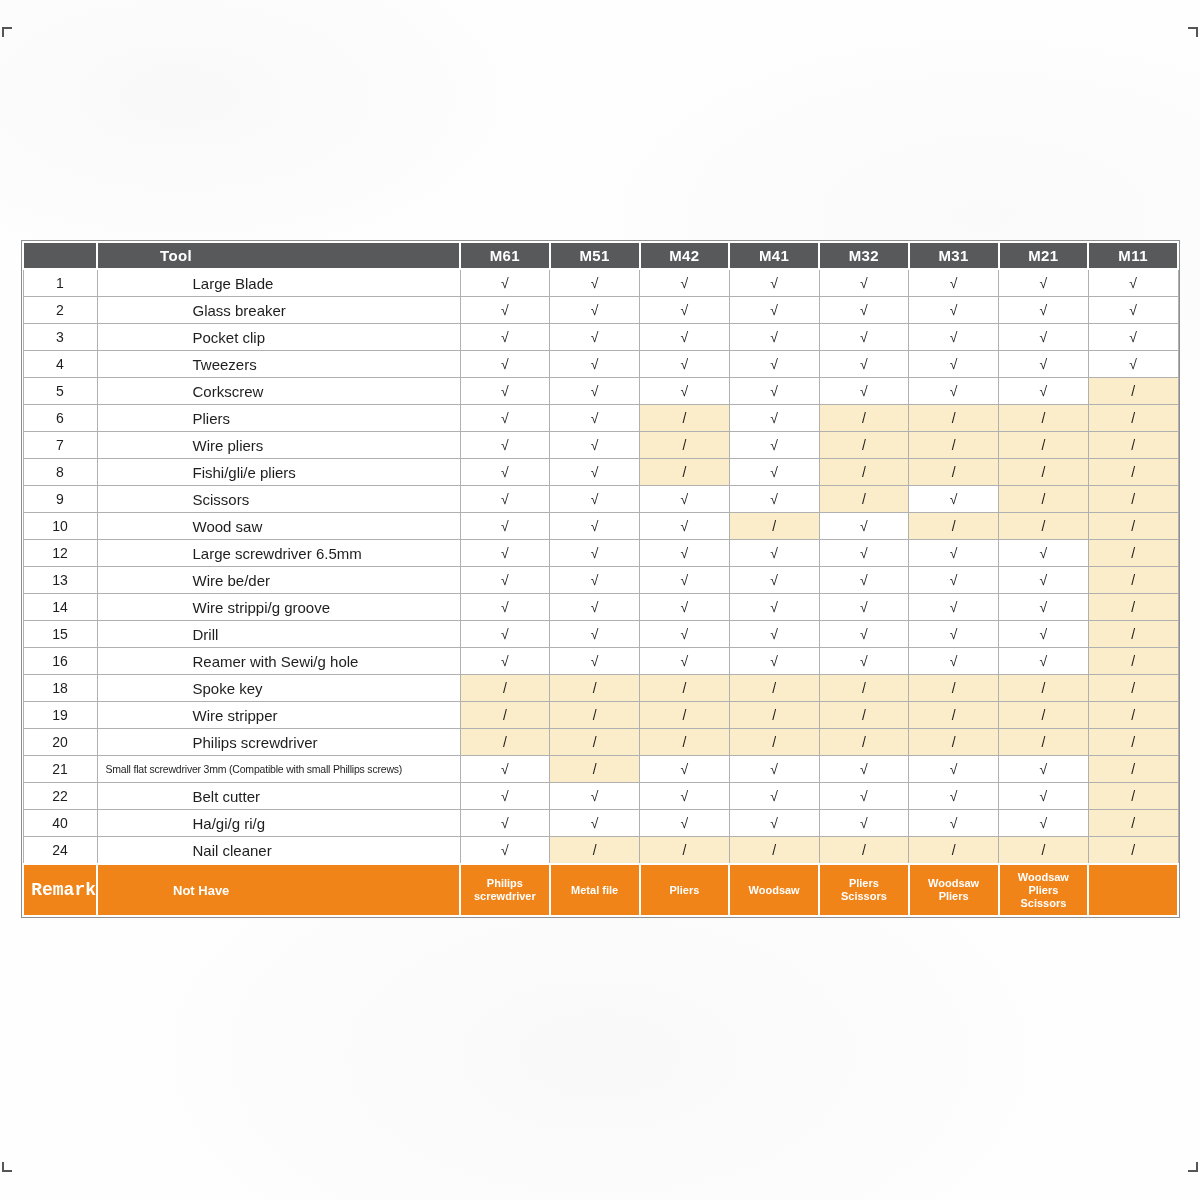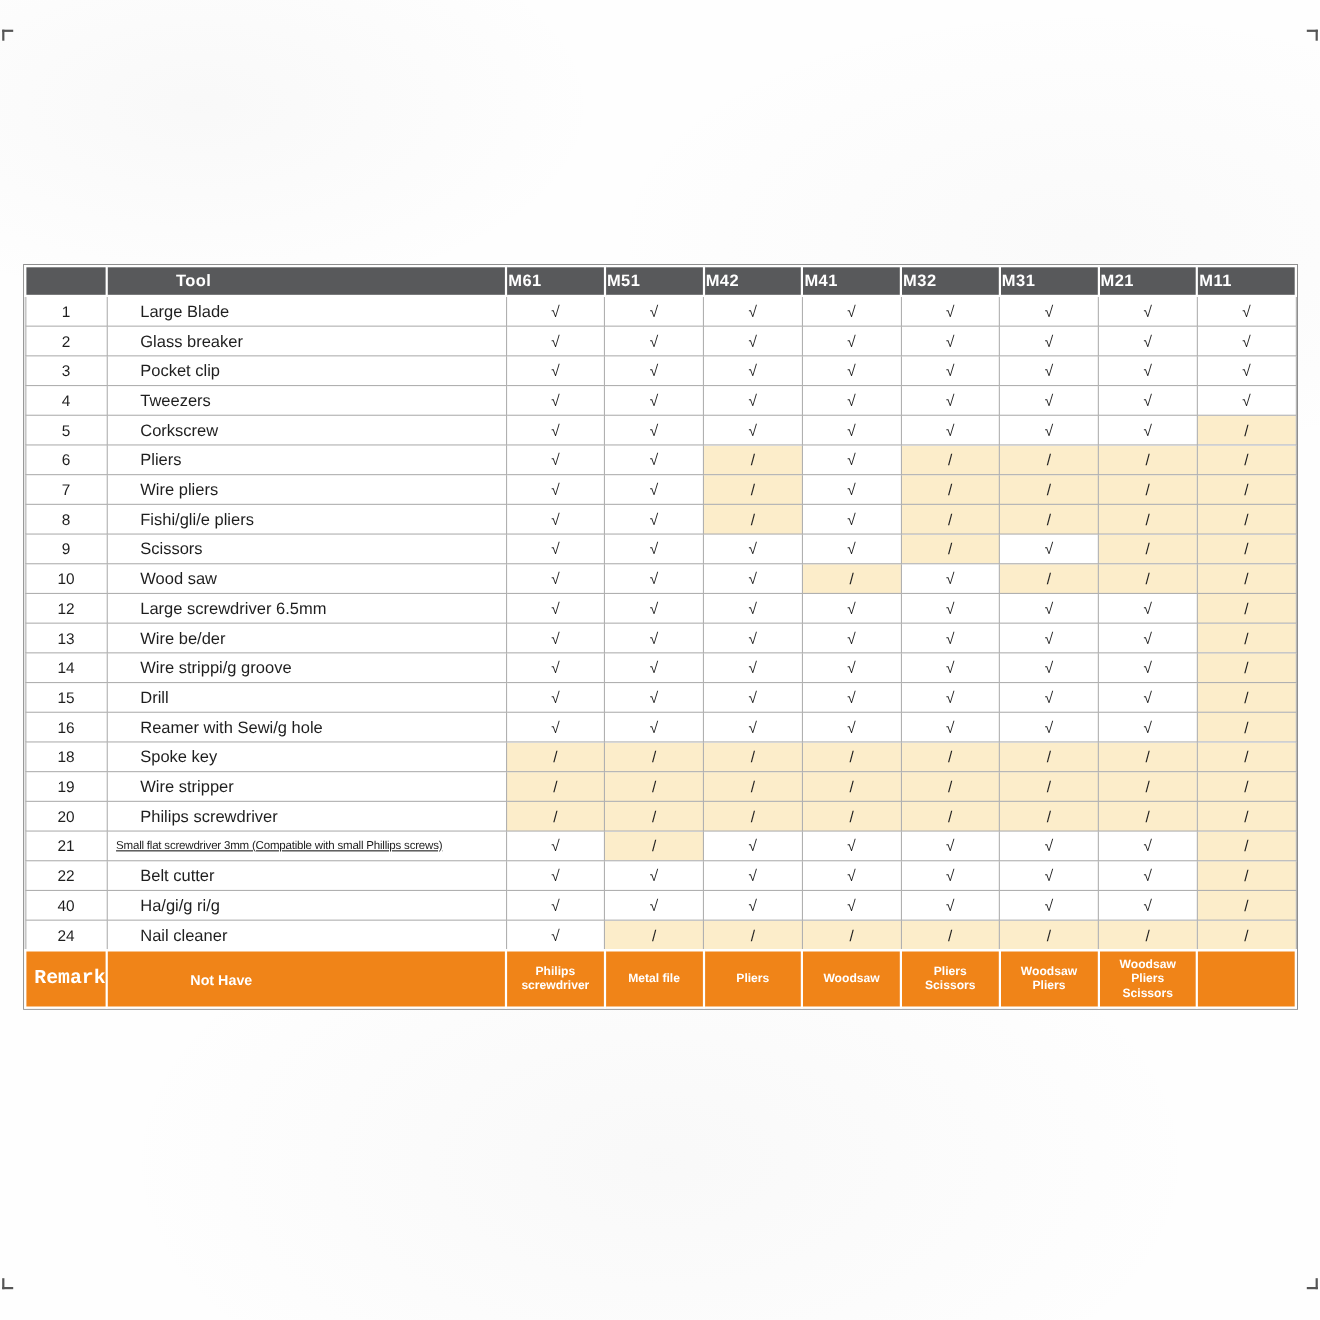--- a/index.html
+++ b/index.html
@@ -24,32 +24,32 @@
   .table-wrap {
     position: absolute; left: 21px; top: 240px; width: 1157px;
     border: 1px solid #8e8e8e; background: #fff;
   }
   table.tool-table {
     width: 100%; border-collapse: collapse; table-layout: fixed;
   }
   thead th {
     background: var(--header-bg, #58595b); color: #ffffff;
     height: 23px; font-size: 15px; font-weight: bold;
-    border: 2px solid #ffffff; text-align: left; letter-spacing: 0.4px;
+    border: 2px solid #ffffff; text-align: center; letter-spacing: 0.4px;
   }
   thead th.tool-th { text-align: left; padding-left: 62px; }
 
   tbody td {
     height: 26px; border: 1px solid #b0b0b0; background: #ffffff;
     font-size: 15px; color: #1e1e1e; white-space: nowrap; overflow: hidden;
     padding: 0;
   }
   tbody td.num  { text-align: center; font-size: 14px; }
-  tbody td.tool { text-align: left; padding-left: 30px; }
-  tbody td.tool.small { padding-left: 8px; font-size: 10.5px; letter-spacing: -0.2px; text-decoration: underline; }
+  tbody td.tool { text-align: left; padding-left: 95px; }
+  tbody td.tool.small { padding-left: 8px; font-size: 10.5px; letter-spacing: -0.2px; }
   tbody td.mark { text-align: center; font-size: 14px; }
   tbody td.mark.missing { background: var(--missing-bg, #fcedca); }
 
   tfoot td {
     background: var(--remark-bg, #f08418); color: #ffffff;
     border: 2px solid #ffffff; font-weight: bold;
     height: 48px; vertical-align: middle; padding: 0;
   }
   tfoot td.remark-label   { font-size: 18px; text-align: right; font-family: Liberation Mono, monospace; }
   tfoot td.remark-nothave { font-size: 13px; text-align: left; padding-left: 75px; }

